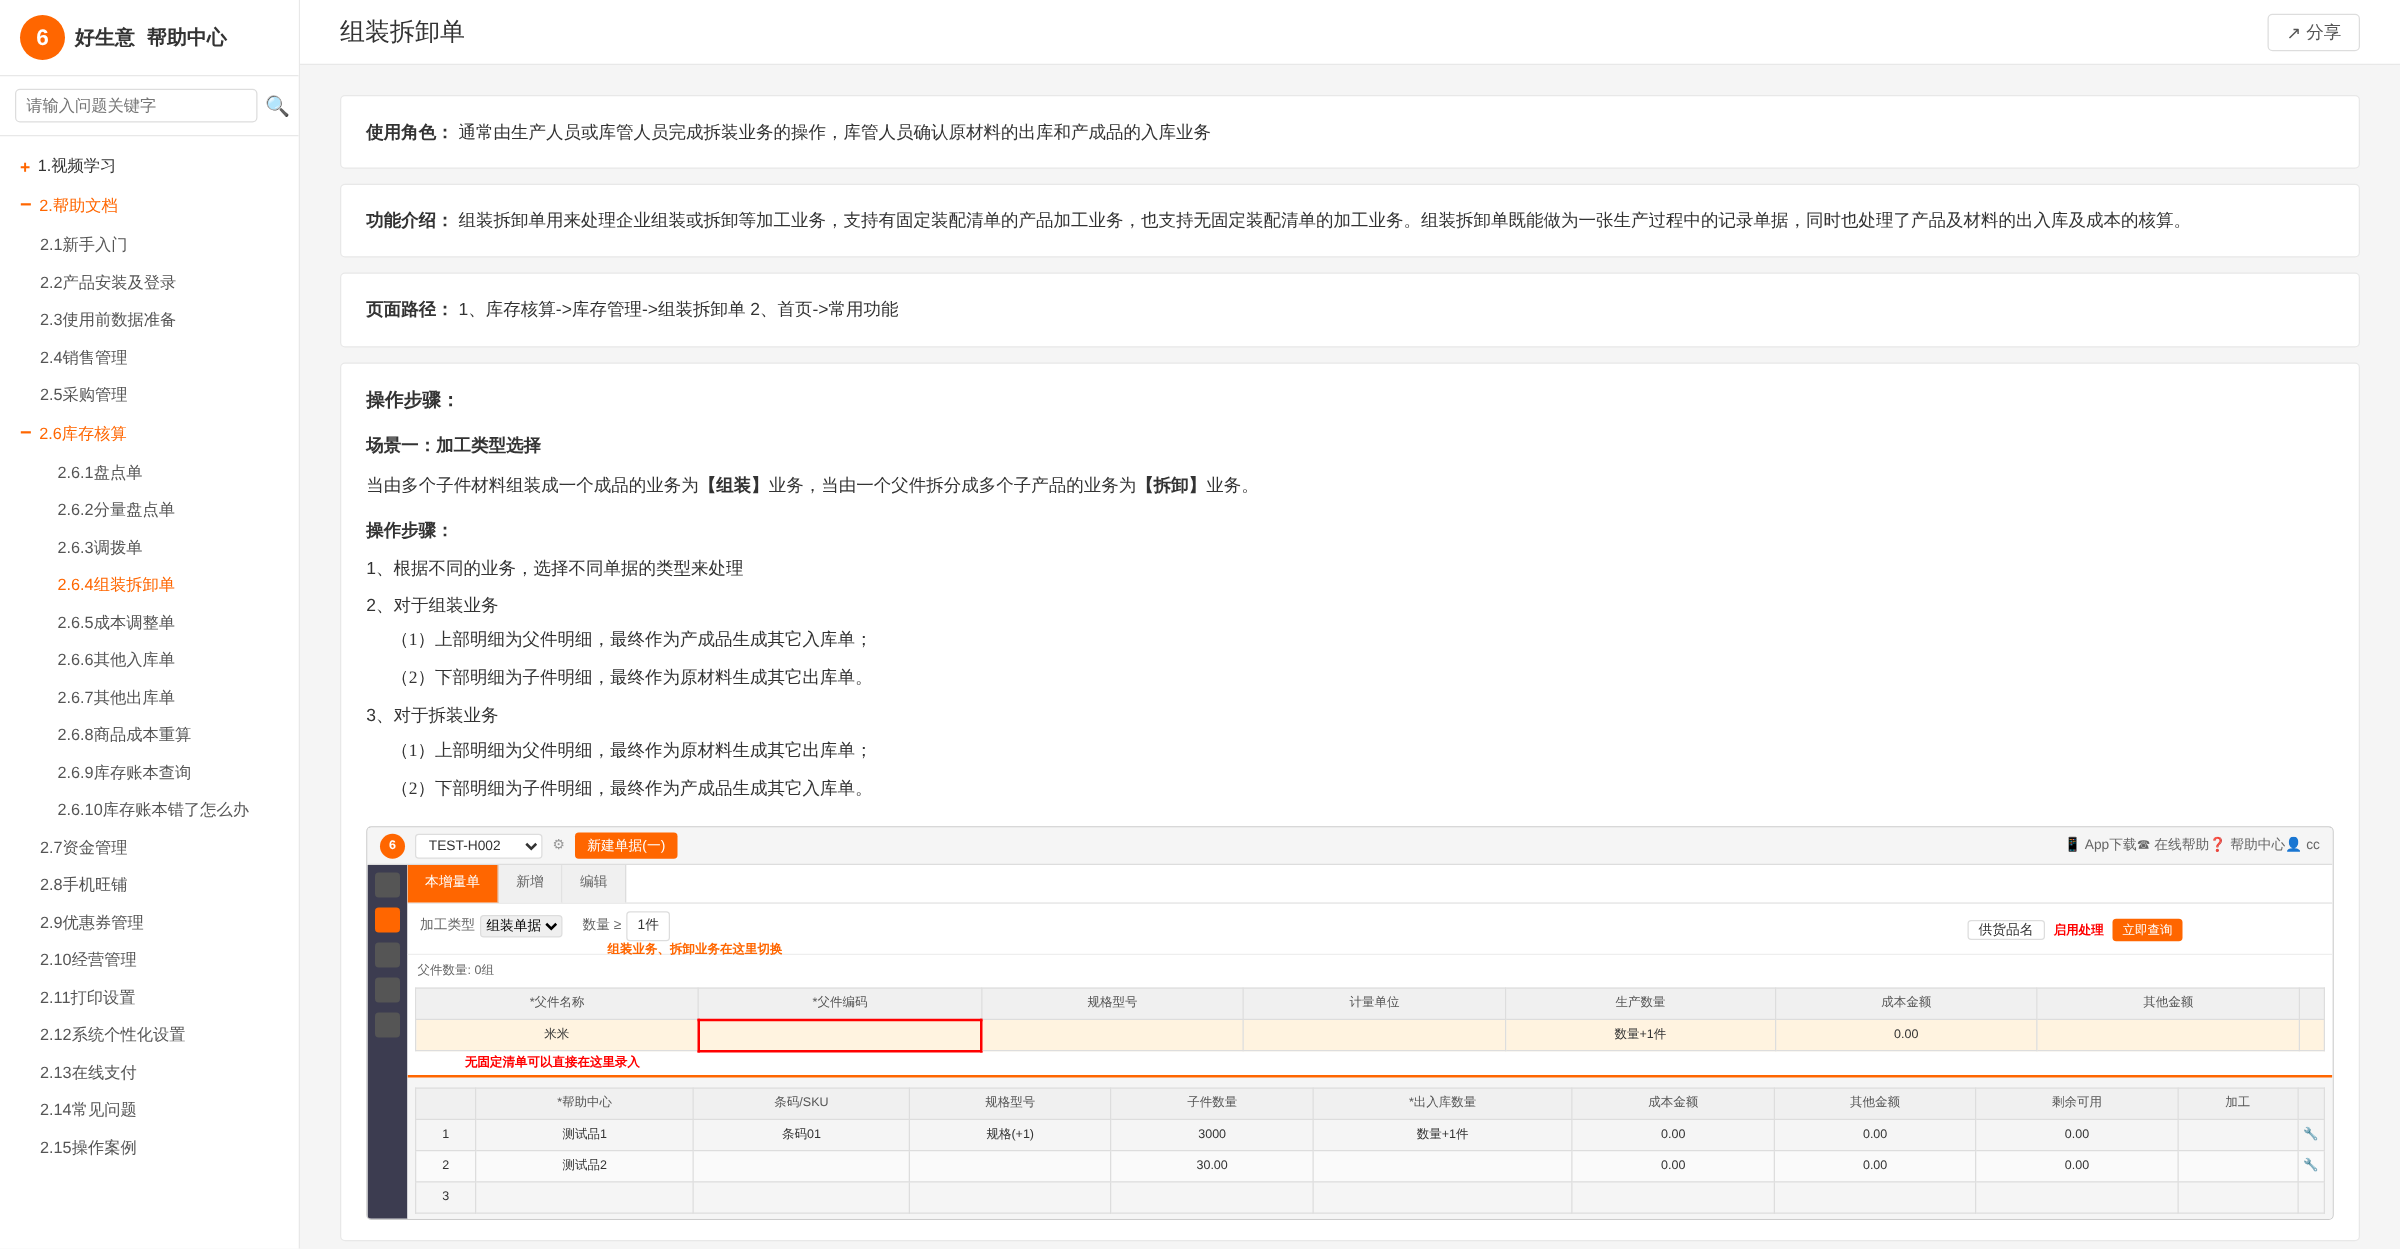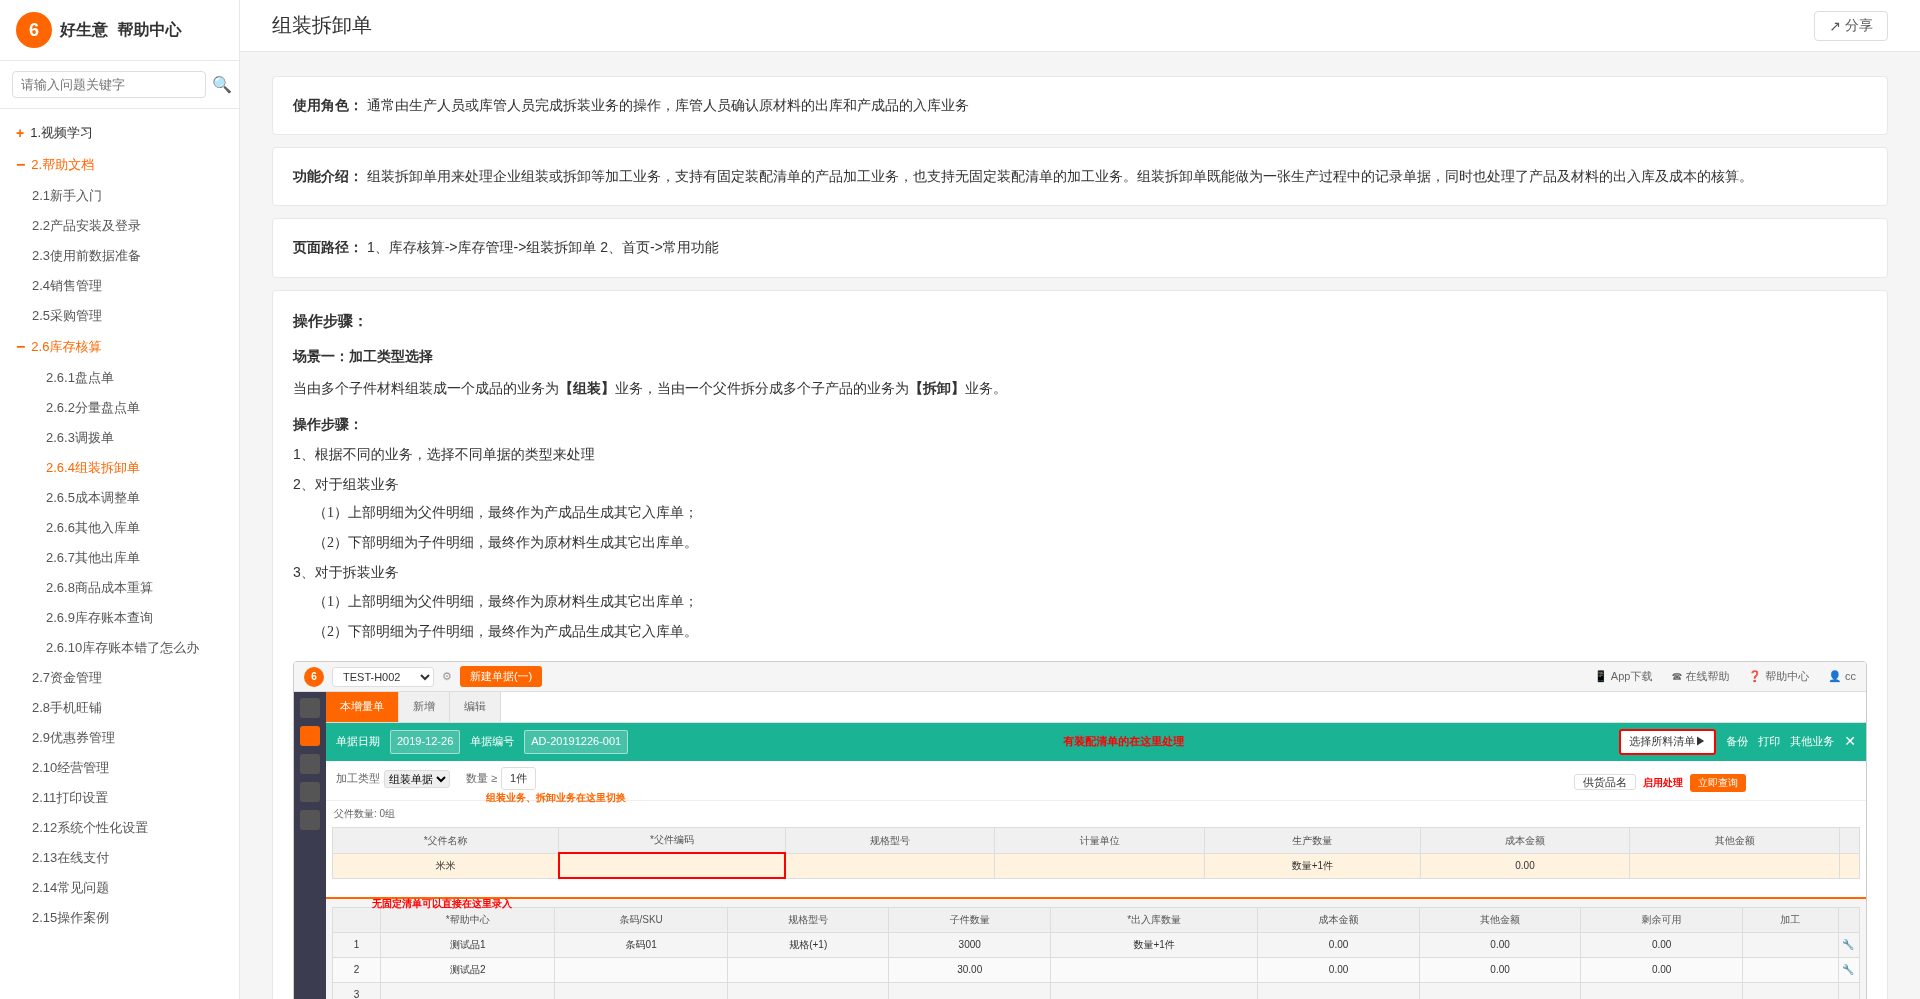--- a/index.html
+++ b/index.html
@@ -219,21 +219,21 @@
       color: #fff;
       border: none;
       border-radius: 3px;
       padding: 3px 10px;
       font-size: 11px;
     }
     .app-icons-right {
       margin-left: auto;
       display: flex;
       align-items: center;
-      gap: 19px;
+      gap: 0;
       font-size: 11px;
       color: #666;
     }
     
     .app-body {
       display: flex;
     }
     .app-sidenav {
       width: 32px;
       background: #3c3c50;
@@ -450,33 +450,20 @@
             </div>
 
             <div class="app-main-area">
 
               <div class="app-tabs">
                 <div class="app-tab active-tab">本增量单</div>
                 <div class="app-tab">新增</div>
                 <div class="app-tab">编辑</div>
               </div>
 
-              <div class="app-green-header">
-                <span>单据日期</span>
-                <span style="border:1px solid rgba(255,255,255,0.5);padding:1px 6px;border-radius:2px;background:rgba(255,255,255,0.2);">2019-12-26</span>
-                <span>单据编号</span>
-                <span style="border:1px solid rgba(255,255,255,0.5);padding:1px 6px;border-radius:2px;background:rgba(255,255,255,0.2);">AD-20191226-001</span>
-
-                <span style="flex:1;text-align:center;color:#f00;font-weight:bold;font-size:11px;">有装配清单的在这里处理</span>
-                <div style="border:2px solid #f00;border-radius:3px;padding:1px 8px;background:#fff;color:#333;font-size:11px;">选择所料清单▶</div>
-                <span style="color:#fff;font-size:11px;">备份</span>
-                <span style="color:#fff;font-size:11px;">打印</span>
-                <span style="color:#fff;font-size:11px;">其他业务</span>
-                <span style="font-size:14px;cursor:pointer;">✕</span>
-              </div>
 
               <div style="background:#fff;padding:6px 10px;border-bottom:1px solid #eee;position:relative;">
                 <div style="display:flex;align-items:center;gap:16px;font-size:11px;margin-bottom:4px;">
                   <div style="display:flex;align-items:center;gap:4px;">
                     <span style="color:#666;">加工类型</span>
                     <select style="border:1px solid #ddd;border-radius:3px;padding:1px 0;font-size:11px;">
                       <option>组装单据</option>
                     </select>
                   </div>
                   <div style="display:flex;align-items:center;gap:4px;">
@@ -517,21 +504,21 @@
                       <td></td>
                       <td>数量+1件</td>
                       <td>0.00</td>
                       <td></td>
                       <td></td>
                     </tr>
                   </tbody>
                 </table>
 
                 <div style="position:relative;height:14px;">
-                  <span style="color:#f00;font-size:10px;font-weight:bold;position:absolute;left:40px;top:16px;">无固定清单可以直接在这里录入</span>
+                  <span style="color:#f00;font-size:10px;font-weight:bold;position:absolute;left:40px;top:0;">无固定清单可以直接在这里录入</span>
                 </div>
               </div>
 
               <div style="background:#f5f5f5;padding:4px 6px;border-top:2px solid #f60;">
                 <table class="app-table">
                   <thead>
                     <tr>
                       <th></th>
                       <th>*帮助中心</th>
                       <th>条码/SKU</th>

